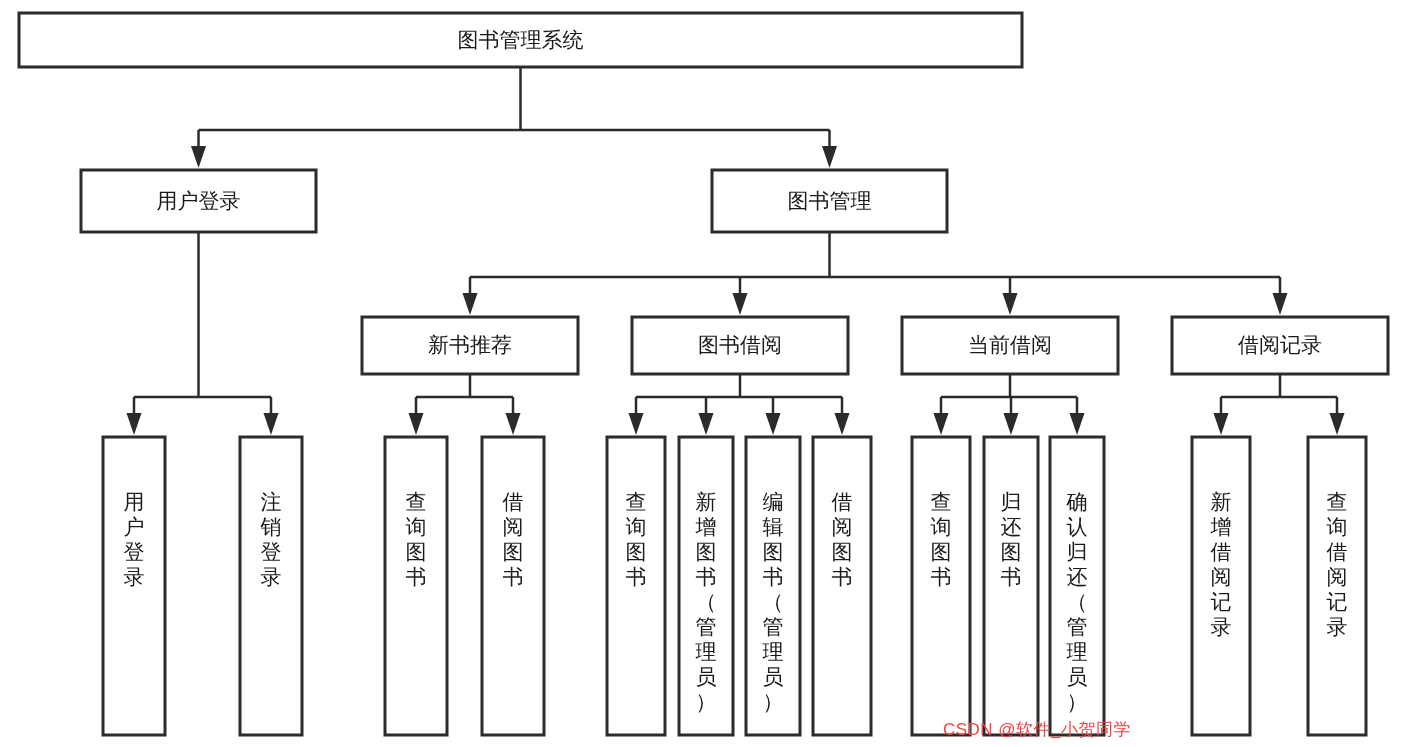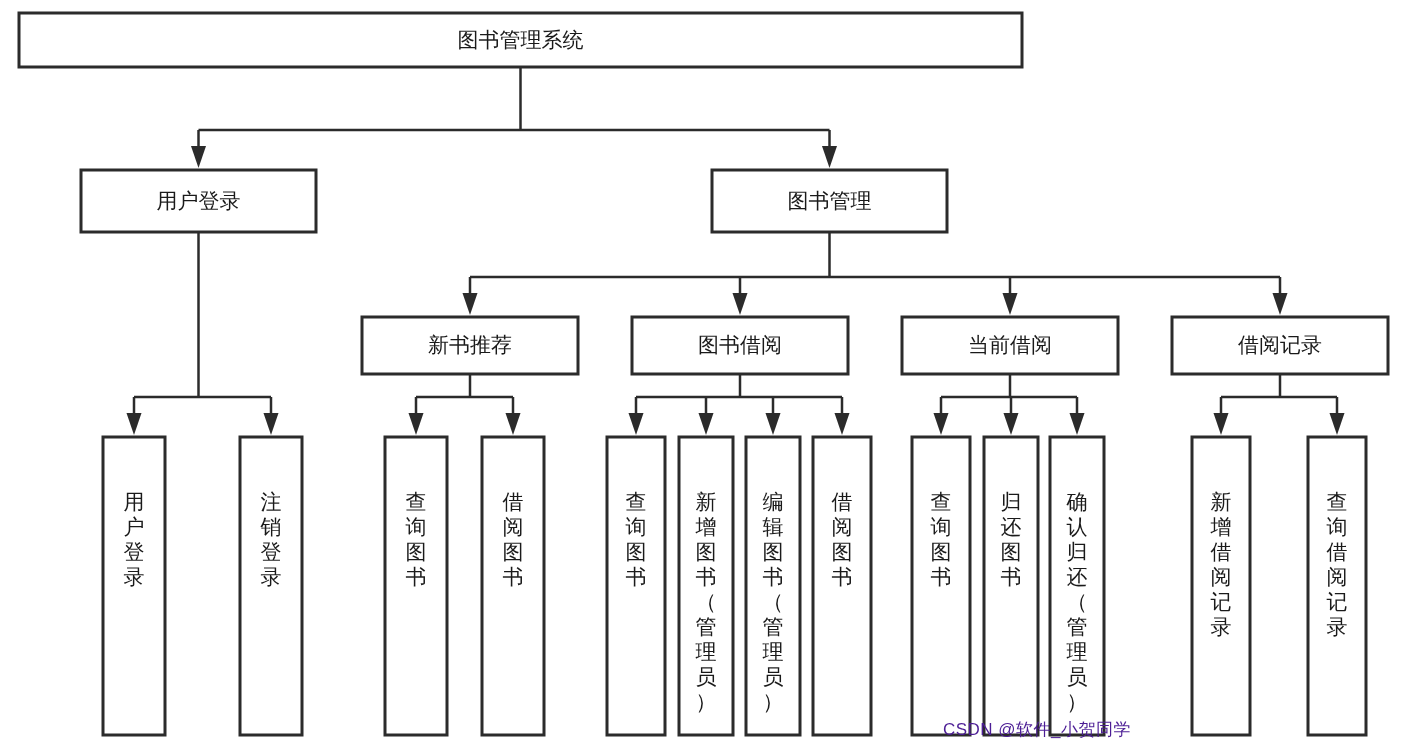--- a/index.html
+++ b/index.html
@@ -54,21 +54,21 @@
     font-size: 21px;
     fill: #1a1a1a;
     text-anchor: middle;
   }
   .watermark {
     position: absolute;
     right: 9px;
     bottom: 6px;
     font-family: "Liberation Sans", "DejaVu Sans", sans-serif;
     font-size: 17px;
-    color: #4c1d95;
+    color: #ef4444;
     white-space: nowrap;
     letter-spacing: 0.5px;
   }
 </style>
 </head>
 <body>
 
 <div id="diagram-root">
   <svg class="diagram" viewBox="0 0 1405 747">
     <g id="edges-layer">

